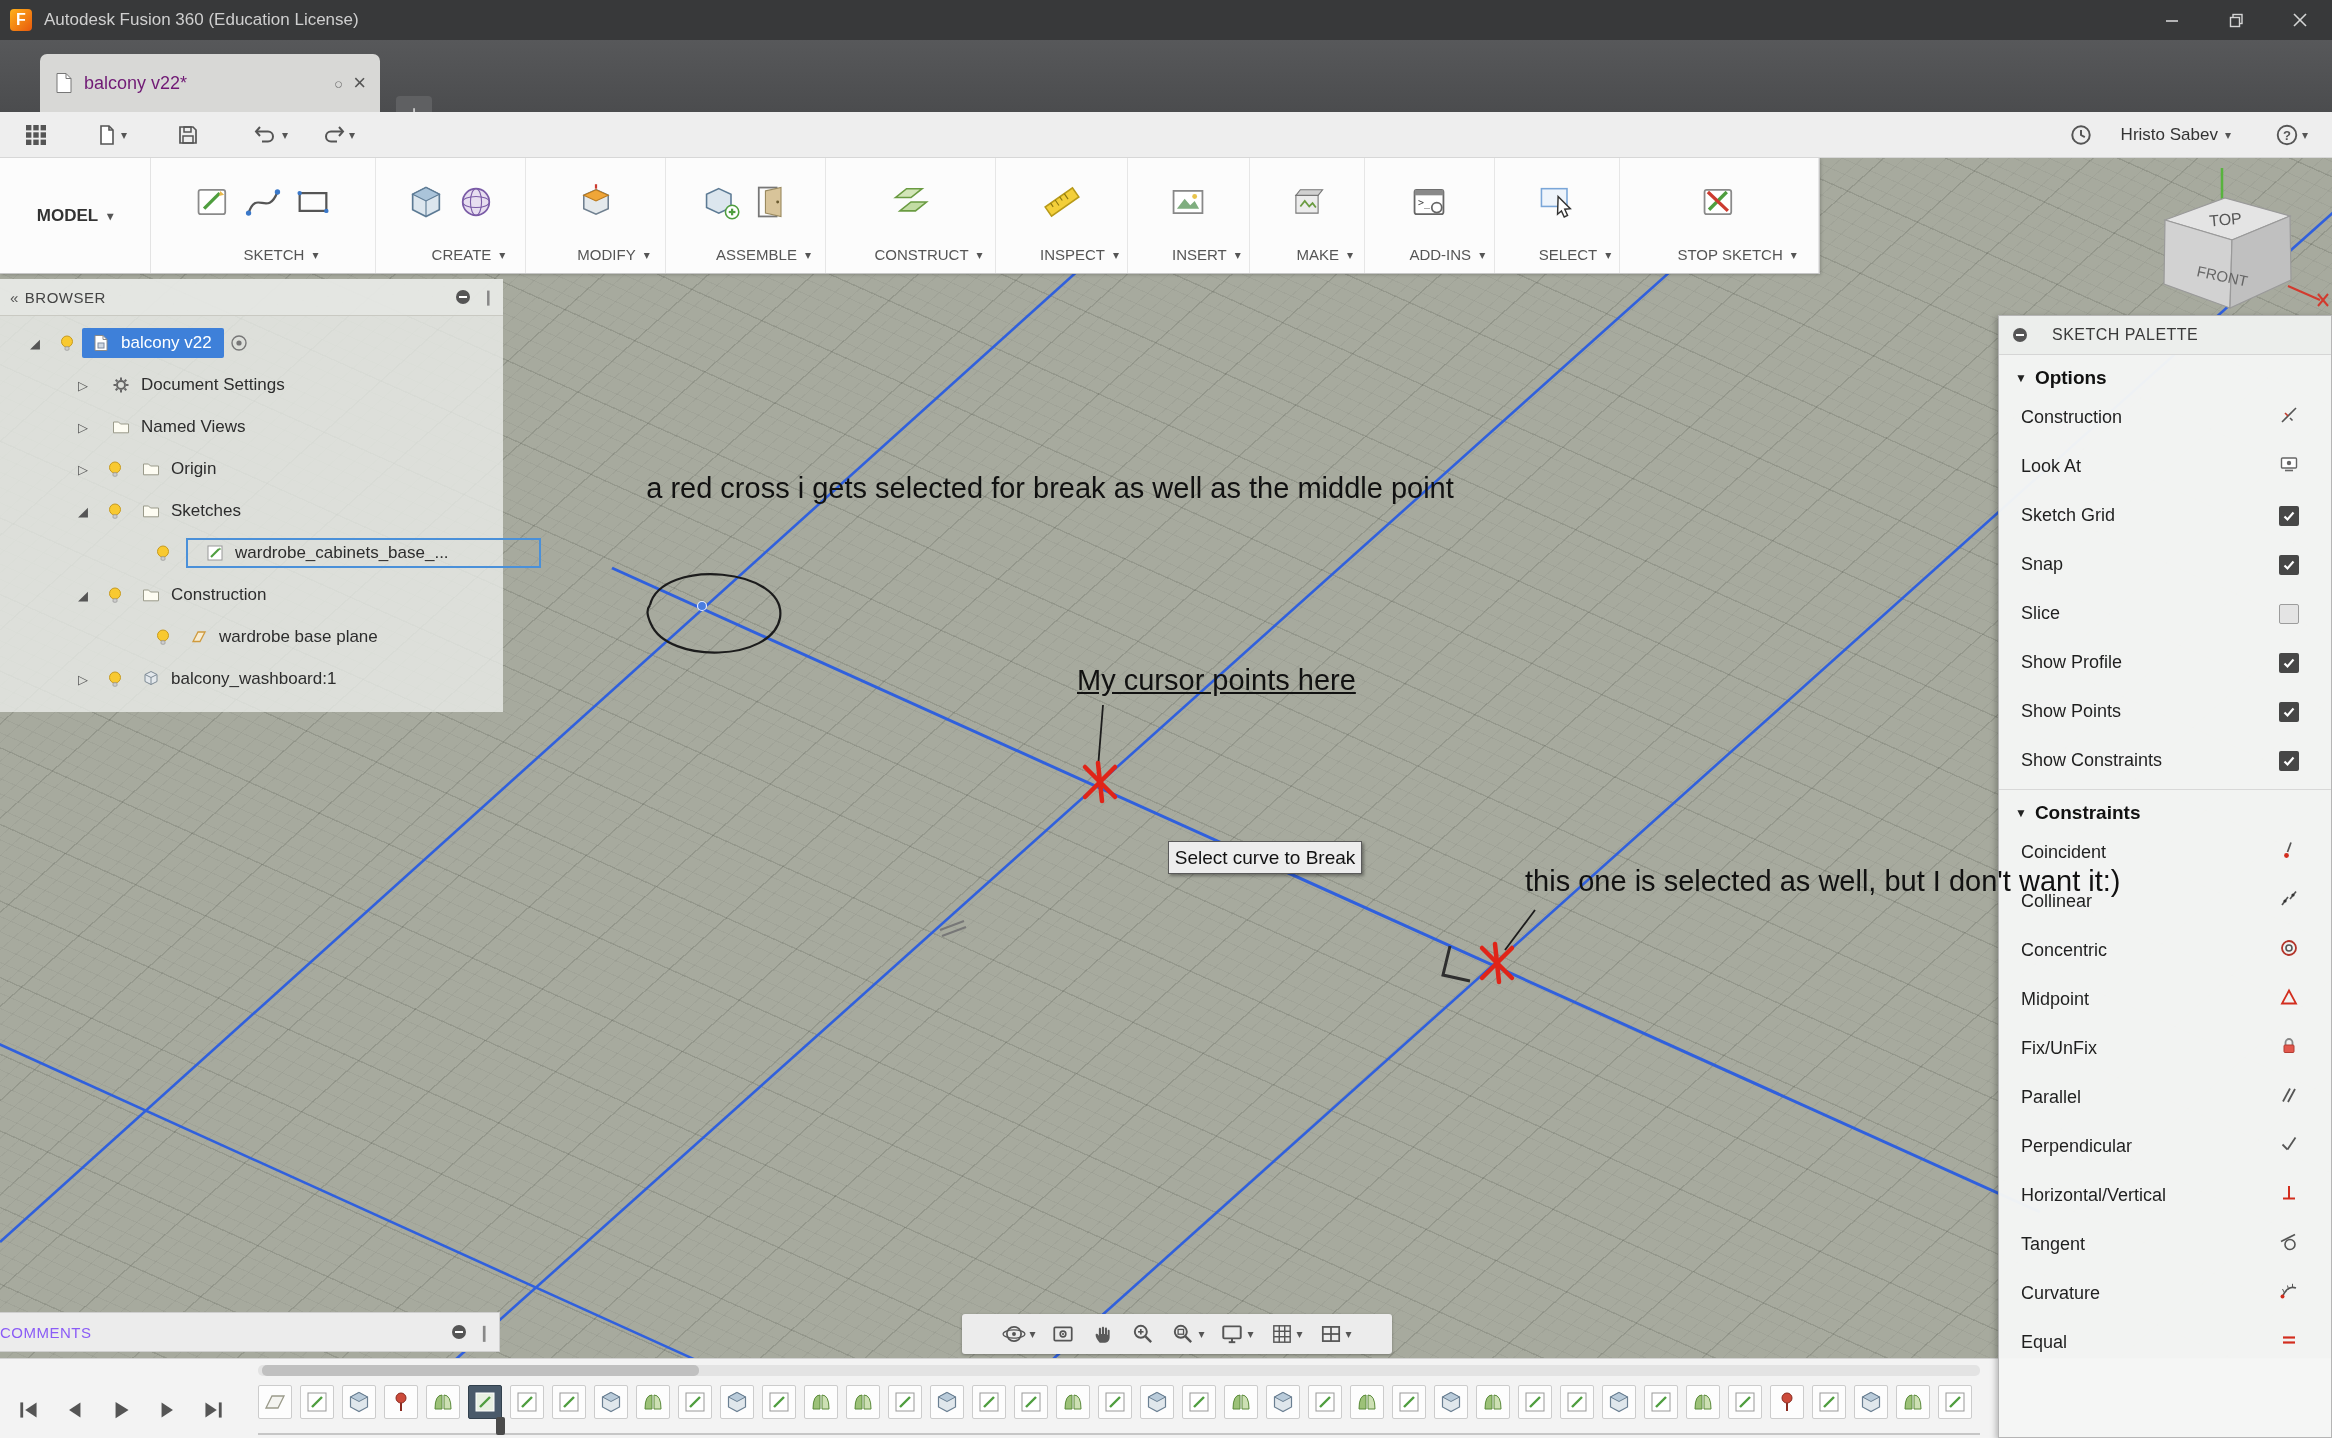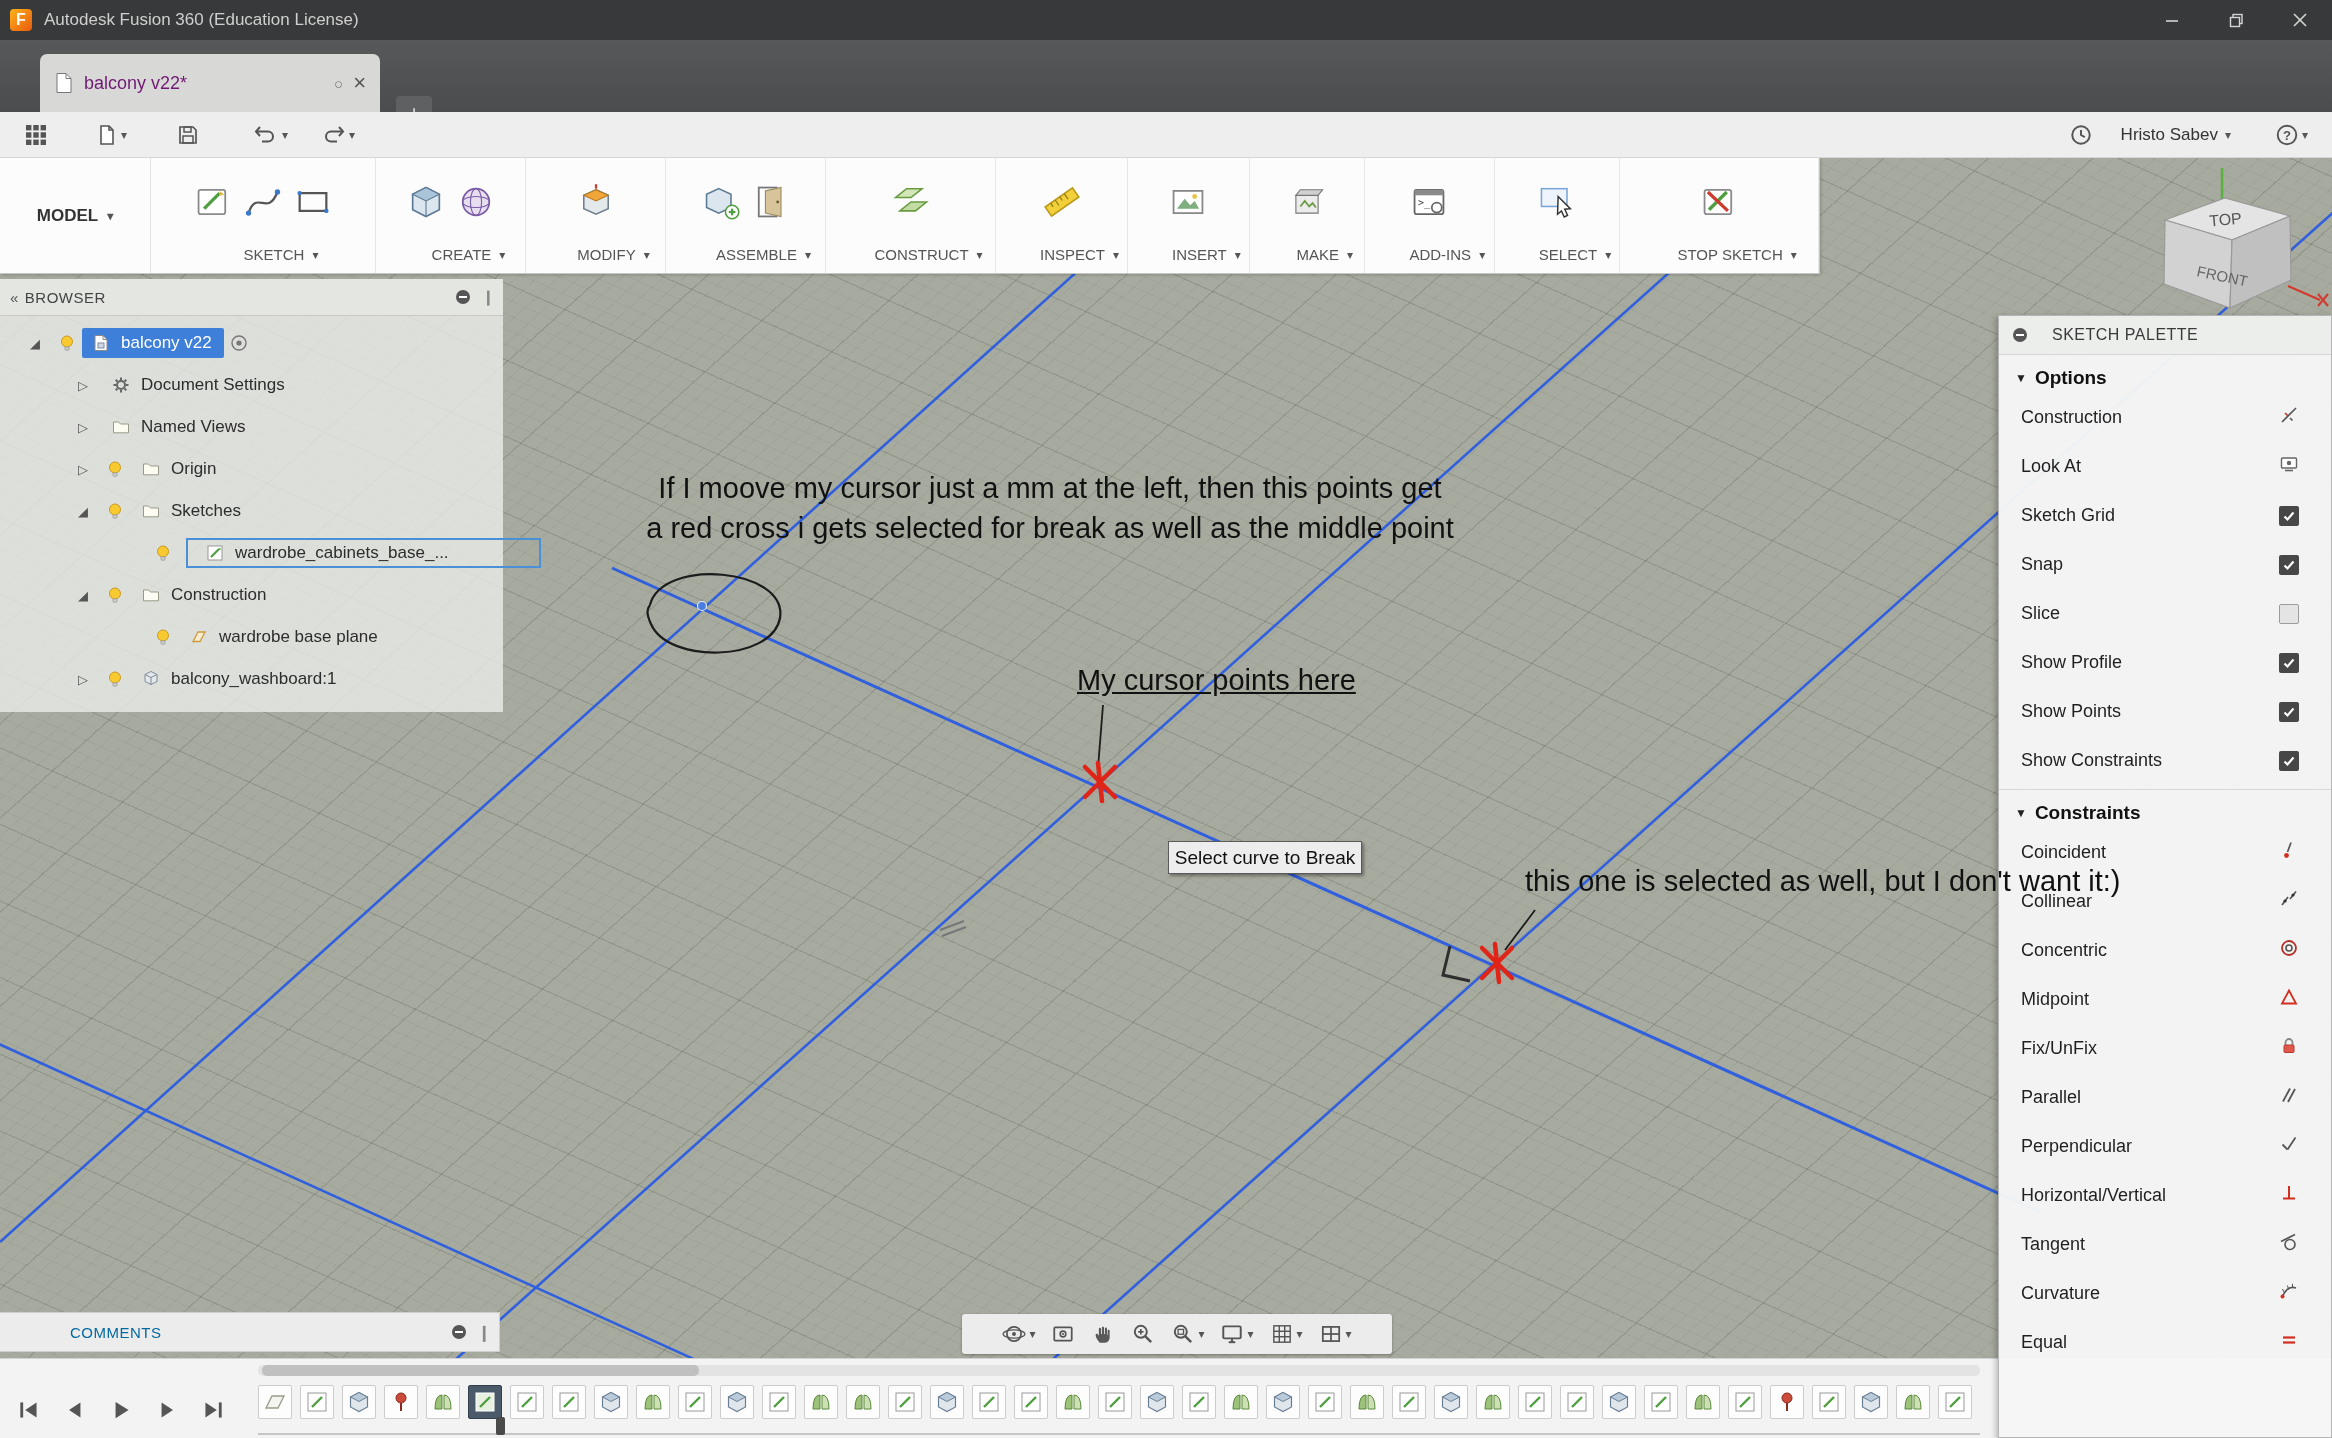--- a/index.html
+++ b/index.html
@@ -77,21 +77,21 @@
   .phead .tri{font-size:12px;color:#222;}
   .prow{display:flex;align-items:center;justify-content:space-between;height:49px;
         padding:0 28px 0 22px;font-size:18px;color:#1f1f1f;}
   .pctrl{width:28px;display:flex;justify-content:center;align-items:center;}
   .cb{width:20px;height:20px;border-radius:2px;display:flex;align-items:center;justify-content:center;box-sizing:border-box;}
   .cb.on{background:#474747;}
   .cb.off{background:#e4e4e4;border:1px solid #9c9c9c;}
   
   .comments{position:absolute;left:0;top:1312px;width:500px;height:40px;background:#ececec;
             border:1px solid #cfcfcf;border-left:none;display:flex;align-items:center;z-index:5;box-sizing:border-box;}
-  .comments .clabel{font-size:15px;color:#0369a1;letter-spacing:0.5px;margin-left:70px;flex:1;}
+  .comments .clabel{font-size:15px;color:#8b5cf6;letter-spacing:0.5px;flex:1;}
   .navbar{position:absolute;left:962px;top:1314px;width:430px;height:40px;background:#ececec;
           border-radius:3px;box-shadow:0 1px 3px rgba(0,0,0,0.3);display:flex;align-items:center;
           justify-content:center;gap:6px;z-index:5;}
   .nav-btn{display:flex;align-items:center;padding:0 5px;}
   
   .timeline{position:absolute;left:0;top:1358px;width:2332px;height:80px;background:#f3f3f3;
             border-top:1px solid #d2d2d2;z-index:4;box-sizing:border-box;}
   .playback{position:absolute;left:10px;top:32px;display:flex;gap:8px;}
   .pbtn{width:38px;height:38px;display:flex;align-items:center;justify-content:center;}
   .tl-scroll-track{position:absolute;left:258px;top:6px;width:1722px;height:11px;background:#e3e3e3;border-radius:5px;}
@@ -1179,21 +1179,20 @@
       <g stroke="#e02418" stroke-width="4.5" stroke-linecap="round">
         <line x1="1482" y1="948" x2="1512" y2="978"></line>
           <line x1="1512" y1="948" x2="1482" y2="978"></line>
           <line x1="1495" y1="944" x2="1499" y2="982"></line>
       </g>
       <g stroke="#2e2e2e" stroke-width="3" fill="none">
         <path d="M1450 946 L1443 975 L1470 981"></path>
       </g>
     </svg>
     <div class="anno-text" style="left:620px;top:468px;width:860px;text-align:center;white-space:normal;line-height:40px;">
-      <div>If I moove my cursor just a mm at the left, then this points get</div>
       <div>a red cross i gets selected for break as well as the middle point</div>
     </div>
     <div class="anno-text" style="left:1077px;top:664px;text-decoration:underline;">My cursor points here</div>
     <div class="tooltip">Select curve to Break</div>
     <div class="anno-text" style="left:1525px;top:865px;">this one is selected as well, but I don't want it:)</div>
   </div>
 
 </div>
 
 </body></html>

